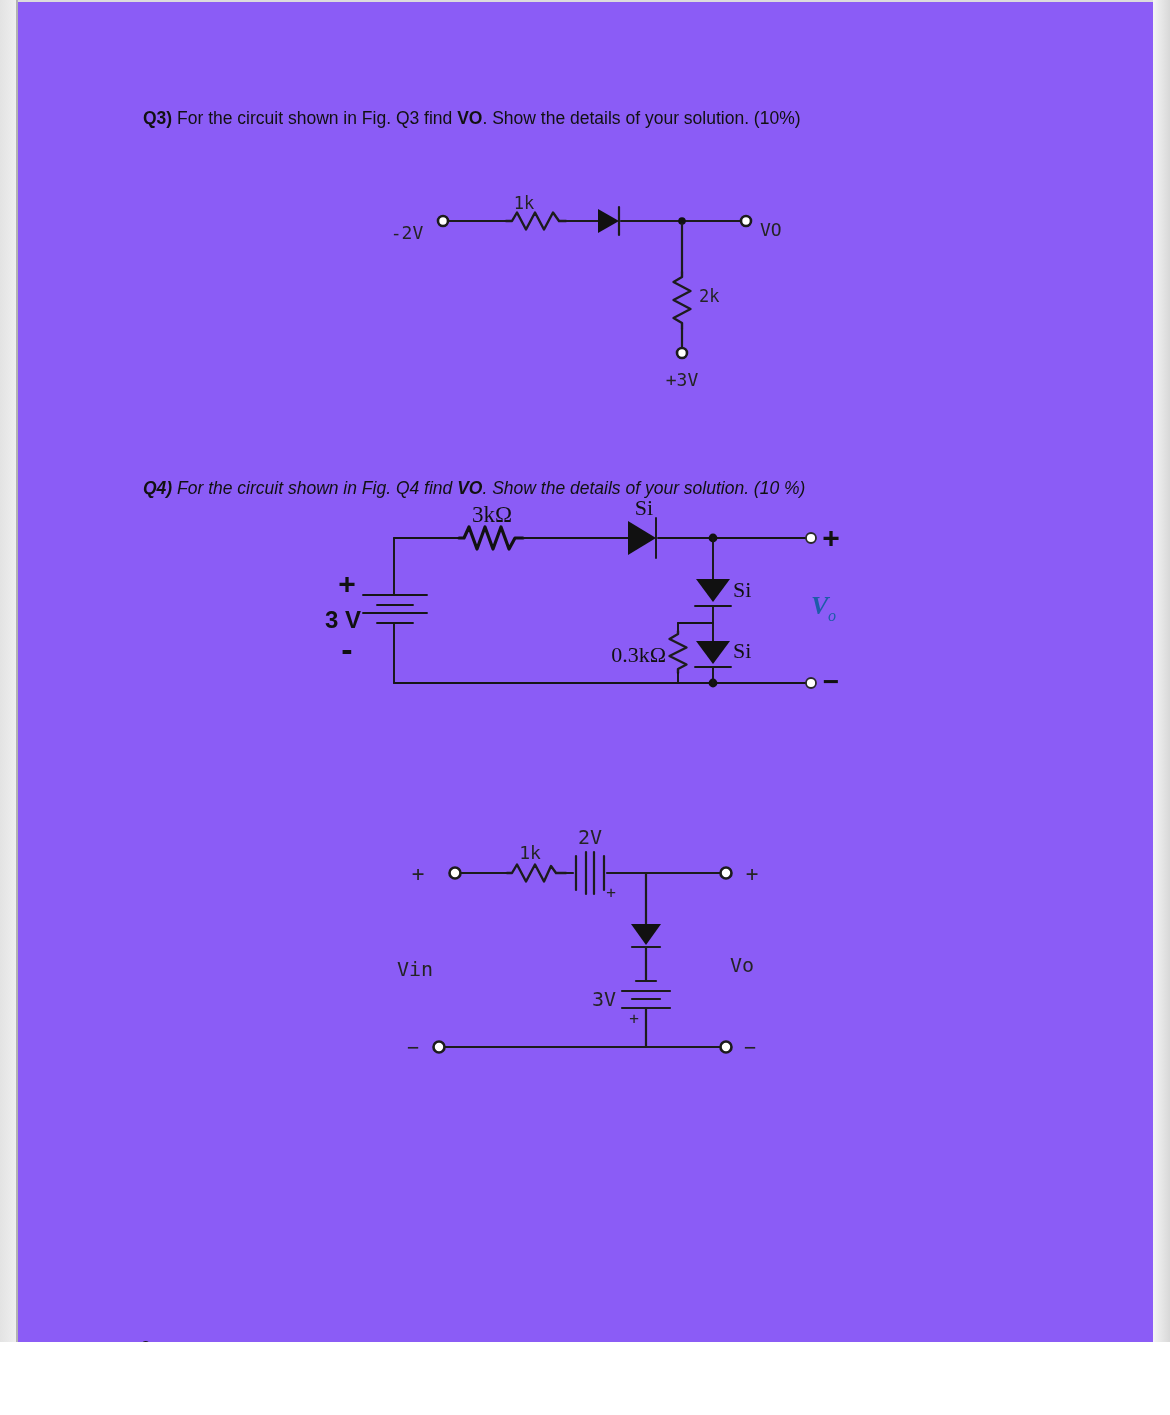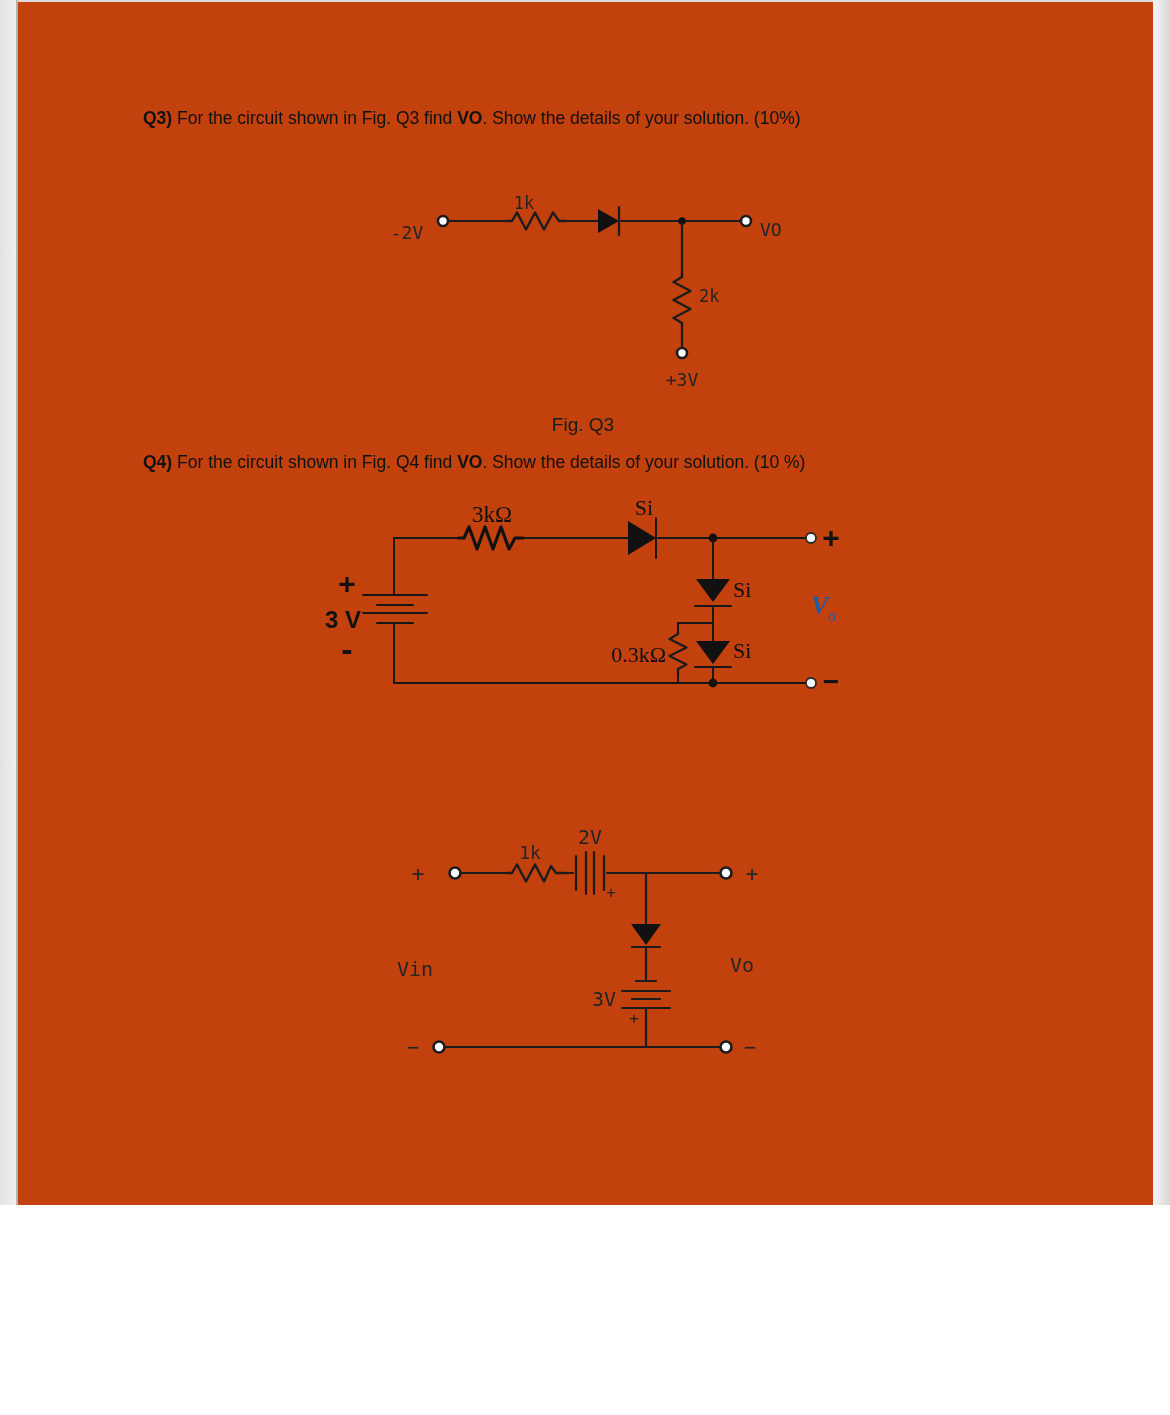--- a/index.html
+++ b/index.html
@@ -1,20 +1,20 @@
 <!DOCTYPE html>
 <html><head>
 <meta charset="utf-8">
 <style>
   html,body{margin:0;padding:0;background:#ffffff;}
   .page{
     position:relative;
     width:1170px;
-    height:1205px;
-    background:#c2410c;
+    height:1342px;
+    background:#8b5cf6;
     overflow:hidden;
     font-family:"Liberation Sans", sans-serif;
     color:#1a1a1a;
   }
   .edge-left{
     position:absolute;left:0;top:0;bottom:0;width:16px;
     background:linear-gradient(to right,#e3e3e3,#efefef);
     border-right:2px solid #b3b3b3;
   }
   .edge-right{
@@ -92,23 +92,22 @@
     <circle class="term" cx="386" cy="41" r="5"></circle>
     <text class="mono" x="400" y="56" font-size="18" fill="#3c3c3c">VO</text>
 
     <line class="wire" x1="322" y1="44" x2="322" y2="92"></line>
     <polyline class="res" points="322,92 322,97 313.5,102 330.5,111 313.5,120 330.5,129 313.5,138 322,143 322,149"></polyline>
     <text class="mono" x="339" y="122" font-size="17">2k</text>
     <line class="wire" x1="322" y1="149" x2="322" y2="167"></line>
     <circle class="term" cx="322" cy="173" r="5"></circle>
     <text class="mono" x="322" y="206" font-size="18" text-anchor="middle">+3V</text>
   </svg>
-  <div class="fig-caption cap-sans" style="left:343px;top:414px;">Fig. Q3</div>
-
-  <div class="q-header" style="top:450px;">
+
+  <div class="q-header" style="top:476px;font-style:italic;">
     <span class="b">Q4)</span><span> For the circuit shown in Fig. Q4 find </span><span class="b">VO</span><span>. Show the details of your solution. (10 %)</span>
   </div>
 
   <svg style="left:300px;top:490px;" width="580" height="260" viewBox="0 0 580 260">
 
     <line class="wire4" x1="94" y1="48" x2="94" y2="104"></line>
     <line class="wire4" x1="94" y1="48" x2="159" y2="48"></line>
     <polyline class="res4" points="159,48 164,48 169,37 177,59 185,37 193,59 201,37 209,59 215,48 223,48"></polyline>
     <text class="serifT" x="192" y="32" font-size="23" text-anchor="middle">3kΩ</text>
     <line class="wire4" x1="223" y1="48" x2="328" y2="48"></line>

